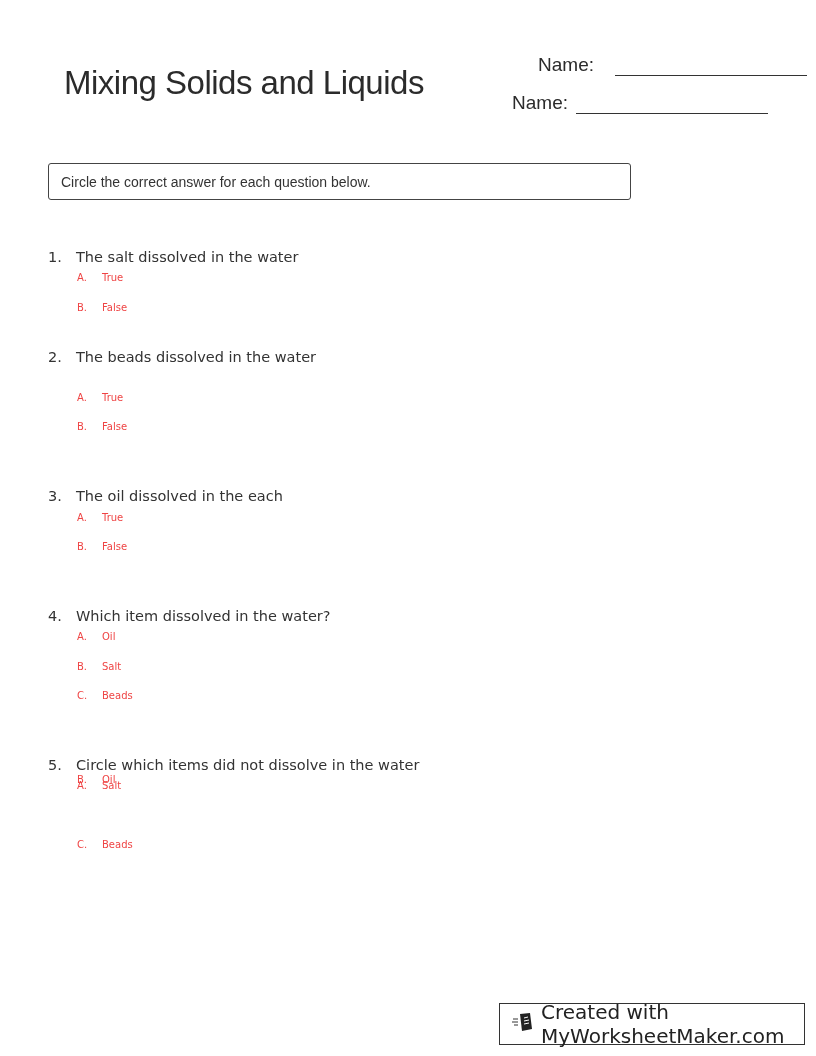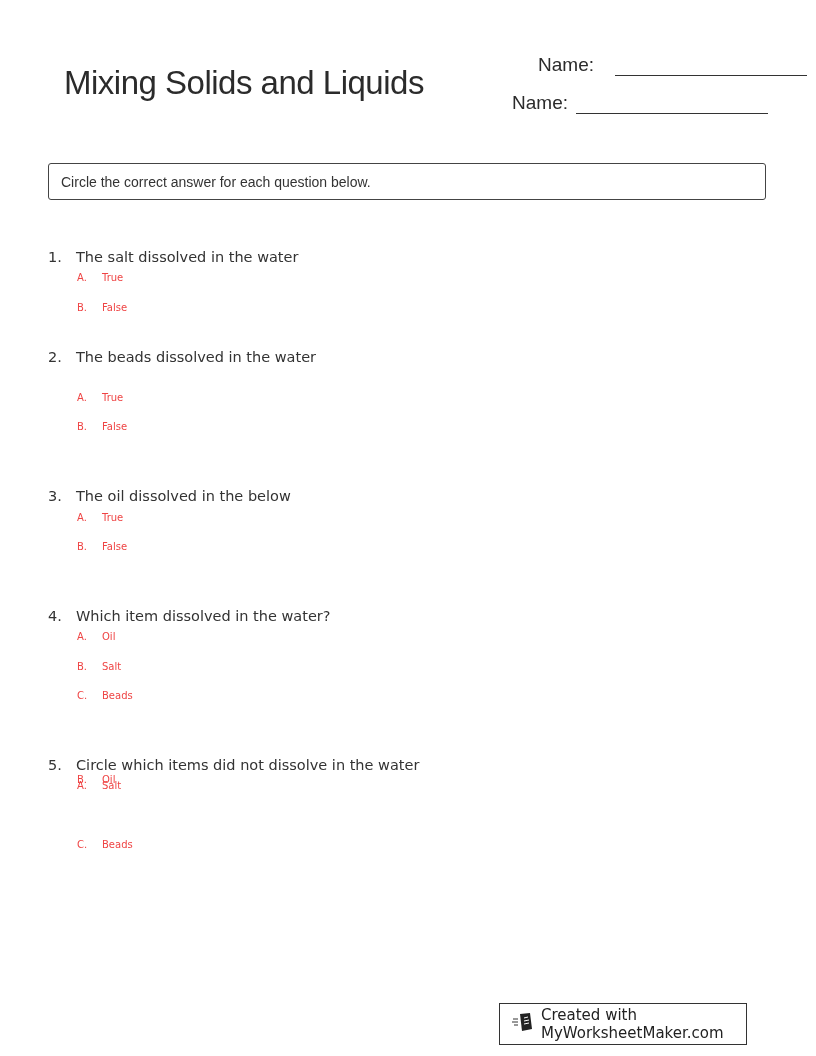--- a/index.html
+++ b/index.html
@@ -5,31 +5,31 @@
   html, body { margin:0; padding:0; background:#ffffff; }
   body { width:816px; height:1056px; position:relative; overflow:hidden;
          font-family:"DejaVu Sans", "Liberation Sans", sans-serif; color:#333333; }
   .title { position:absolute; left:48px; top:48px; font-size:33px; font-weight:normal;
            color:#2b2b2b; margin:16px; letter-spacing:-0.5px;
            font-family:"Liberation Sans", "DejaVu Sans", sans-serif; }
   .field { position:absolute; display:flex; align-items:flex-end; }
   .field .lbl { font-size:19px; color:#2b2b2b; text-align:right; width:70px;
                 font-family:"Liberation Sans", sans-serif; }
   .field .line { width:192px; border-bottom:1px solid #333; margin-left:8px; height:22px; }
-  .instr { position:absolute; left:48px; top:163px; width:718px; height:37px;
+  .instr { position:absolute; left:48px; top:163px; width:583px; height:37px;
            border:1.5px solid #444; border-radius:3px; box-sizing:border-box;
            font-size:14px; padding:10px 12px; color:#333;
            font-family:"Liberation Sans", sans-serif; }
   .q { position:absolute; left:48px; font-size:14.5px; color:#333;margin-top:17px; }
   .q .num { display:inline-block; width:28px; }
   .opt { position:absolute; left:77px; font-size:10px; color:#ef4444; }
   .opt .let { display:inline-block; width:25px; }
-  .footer { position:absolute; left:499px; top:1003px; width:248px; height:42px;
+  .footer { position:absolute; left:499px; top:1003px; width:306px; height:42px;
             border:1.5px solid #333; box-sizing:border-box; display:flex; align-items:center;
-            padding-left:12px; font-size:15px; color:#222; }
+            padding-left:12px; font-size:20px; color:#222; }
   .footer svg { margin-right:7px; }
 </style>
 </head>
 <body>
 
 <h1 class="title">Mixing Solids and Liquids</h1>
 
 <div class="field" style="left:524px; top:53px;gap:13px;">
   <span class="lbl">Name:</span>
   <span class="line"></span>
@@ -55,21 +55,21 @@
   <span class="num">2.</span><span>The beads dissolved in the water</span>
 </div>
 <div class="opt" style="top:392px;">
   <span class="let">A.</span><span>True</span>
 </div>
 <div class="opt" style="top:421px;">
   <span class="let">B.</span><span>False</span>
 </div>
 
 <div class="q" style="top:471px;">
-  <span class="num">3.</span><span>The oil dissolved in the below</span>
+  <span class="num">3.</span><span>The oil dissolved in the each</span>
 </div>
 <div class="opt" style="top:512px;">
   <span class="let">A.</span><span>True</span>
 </div>
 <div class="opt" style="top:541px;">
   <span class="let">B.</span><span>False</span>
 </div>
 
 <div class="q" style="top:591px;">
   <span class="num">4.</span><span>Which item dissolved in the water?</span>

